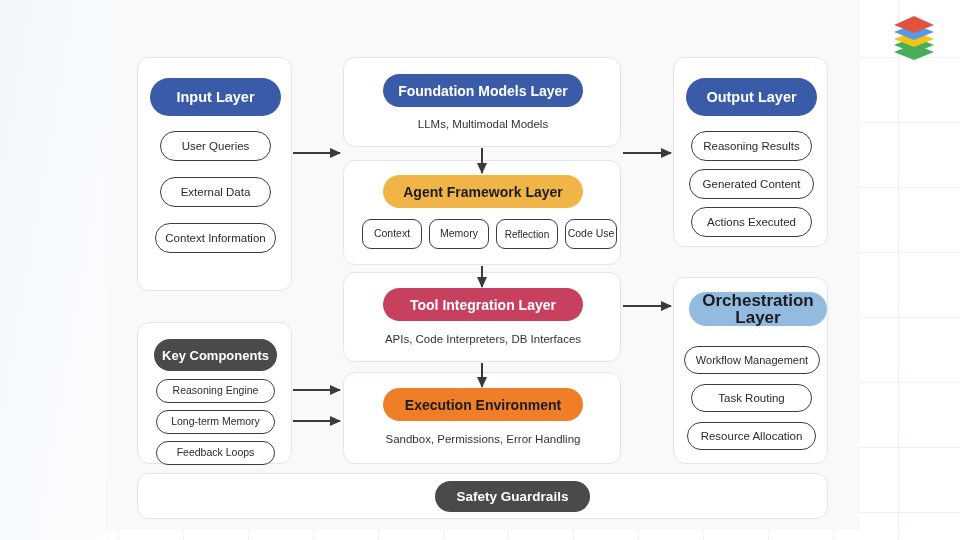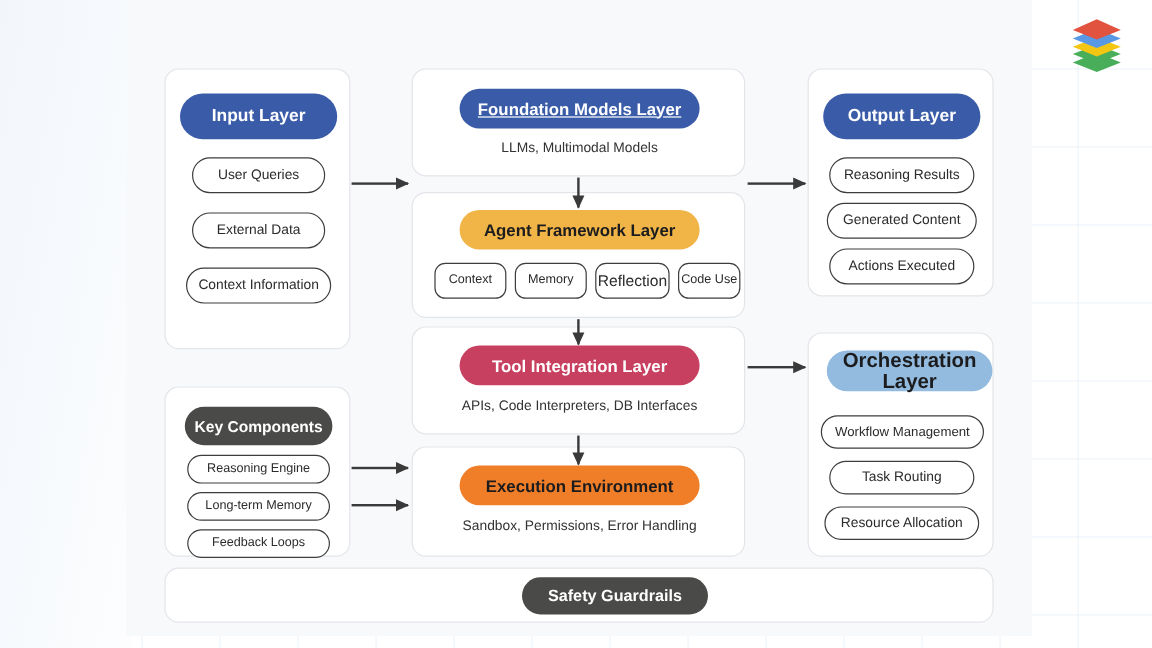--- a/index.html
+++ b/index.html
@@ -168,29 +168,29 @@
     </div>
 
     <div class="panel" style="left:32px; top:322px; width:155px; height:142px;">
       <div class="pill dark" style="left:16px; top:16px; width:123px; height:32px; font-size:13px;">Key Components</div>
       <div class="item" style="left:18px; top:56px; width:119px; height:24px; font-size:10.5px;">Reasoning Engine</div>
       <div class="item" style="left:18px; top:87px; width:119px; height:24px; font-size:10.5px;">Long-term Memory</div>
       <div class="item" style="left:18px; top:118px; width:119px; height:24px; font-size:10.5px;">Feedback Loops</div>
     </div>
 
     <div class="panel" style="left:238px; top:57px; width:278px; height:90px;">
-      <div class="pill blue" style="left:39px; top:16px; width:200px; height:33px; font-size:14px;text-decoration:underline;">Foundation Models Layer</div>
+      <div class="pill blue" style="left:39px; top:16px; width:200px; height:33px; font-size:14px;">Foundation Models Layer</div>
       <div class="caption" style="left:0; top:60px; width:278px;">LLMs, Multimodal Models</div>
     </div>
 
     <div class="panel" style="left:238px; top:160px; width:278px; height:105px;">
       <div class="pill amber" style="left:39px; top:14px; width:200px; height:33px; font-size:14px;">Agent Framework Layer</div>
       <div class="item small" style="left:18px; top:58px; width:60px; height:30px; font-size:10.5px;">Context</div>
       <div class="item small" style="left:85px; top:58px; width:60px; height:30px; font-size:10.5px;">Memory</div>
-      <div class="item small" style="left:152px; top:58px; width:62px; height:30px; font-size:13px;">Reflection</div>
+      <div class="item small" style="left:152px; top:58px; width:62px; height:30px; font-size:10px;">Reflection</div>
       <div class="item small" style="left:221px; top:58px; width:52px; height:30px; font-size:10.5px;">Code Use</div>
     </div>
 
     <div class="panel" style="left:238px; top:272px; width:278px; height:90px;">
       <div class="pill rose" style="left:39px; top:15px; width:200px; height:33px; font-size:14px;">Tool Integration Layer</div>
       <div class="caption" style="left:0; top:60px; width:278px;">APIs, Code Interpreters, DB Interfaces</div>
     </div>
 
     <div class="panel" style="left:238px; top:372px; width:278px; height:92px;">
       <div class="pill orange" style="left:39px; top:15px; width:200px; height:33px; font-size:14px;">Execution Environment</div>

